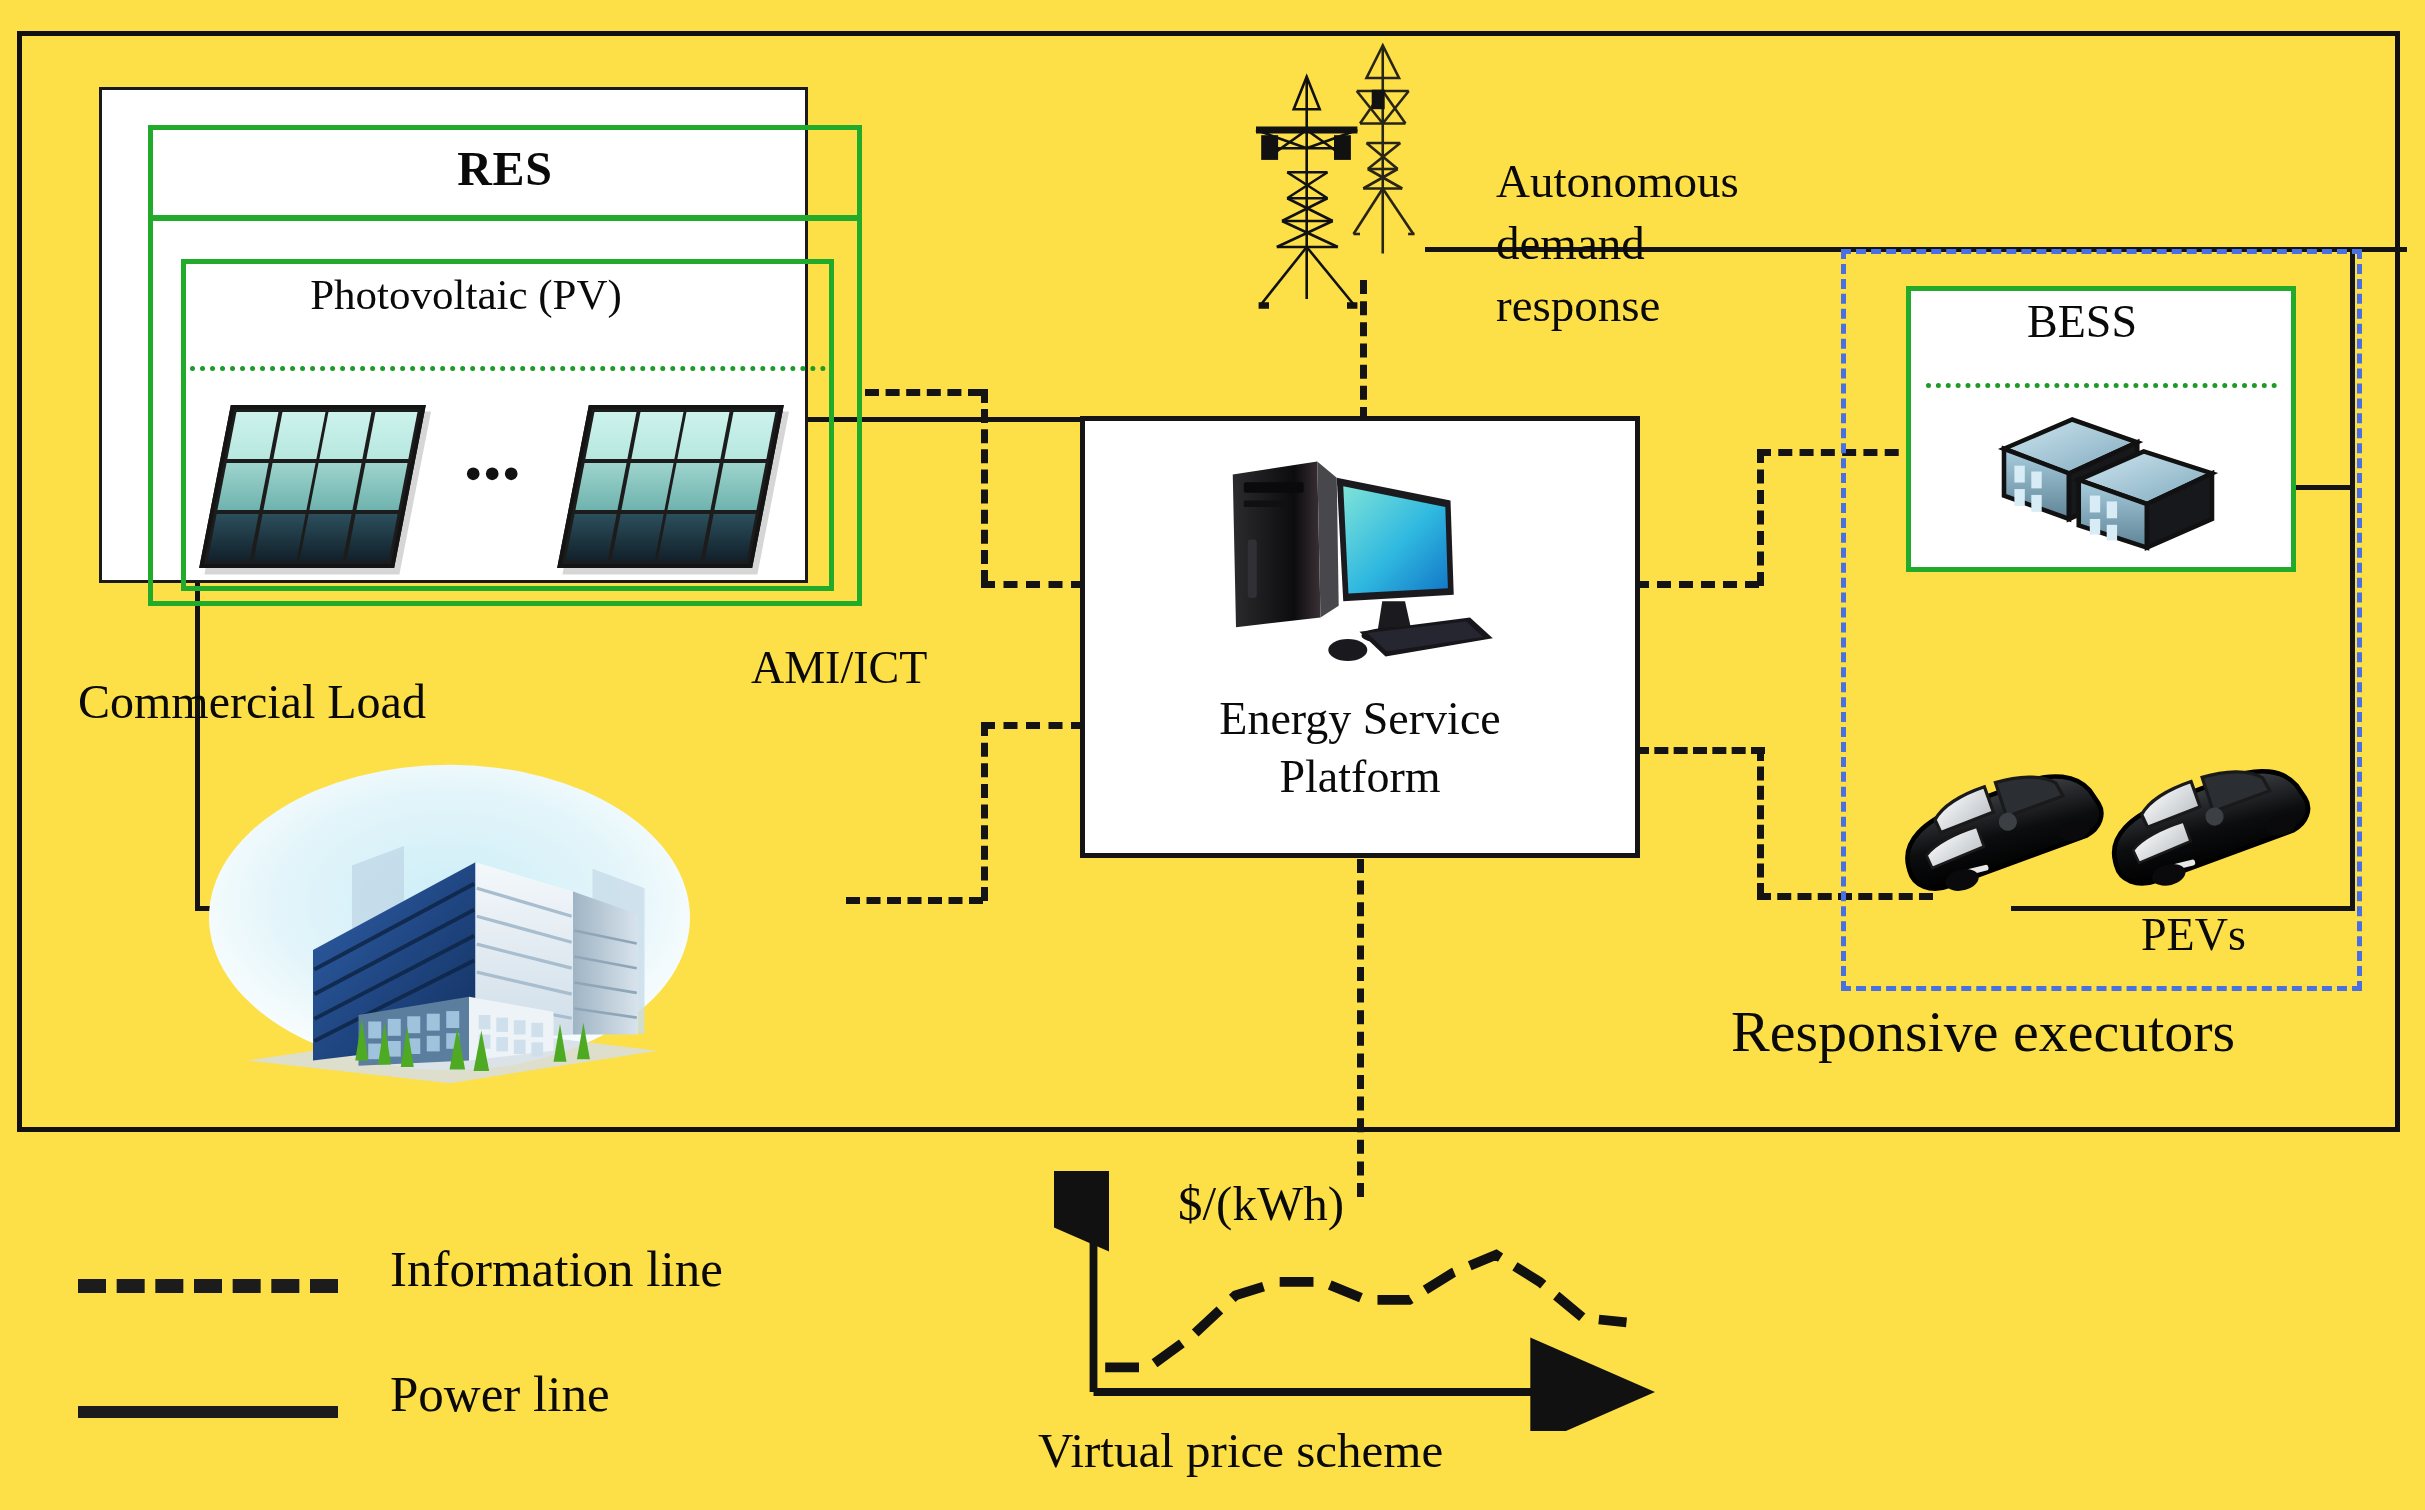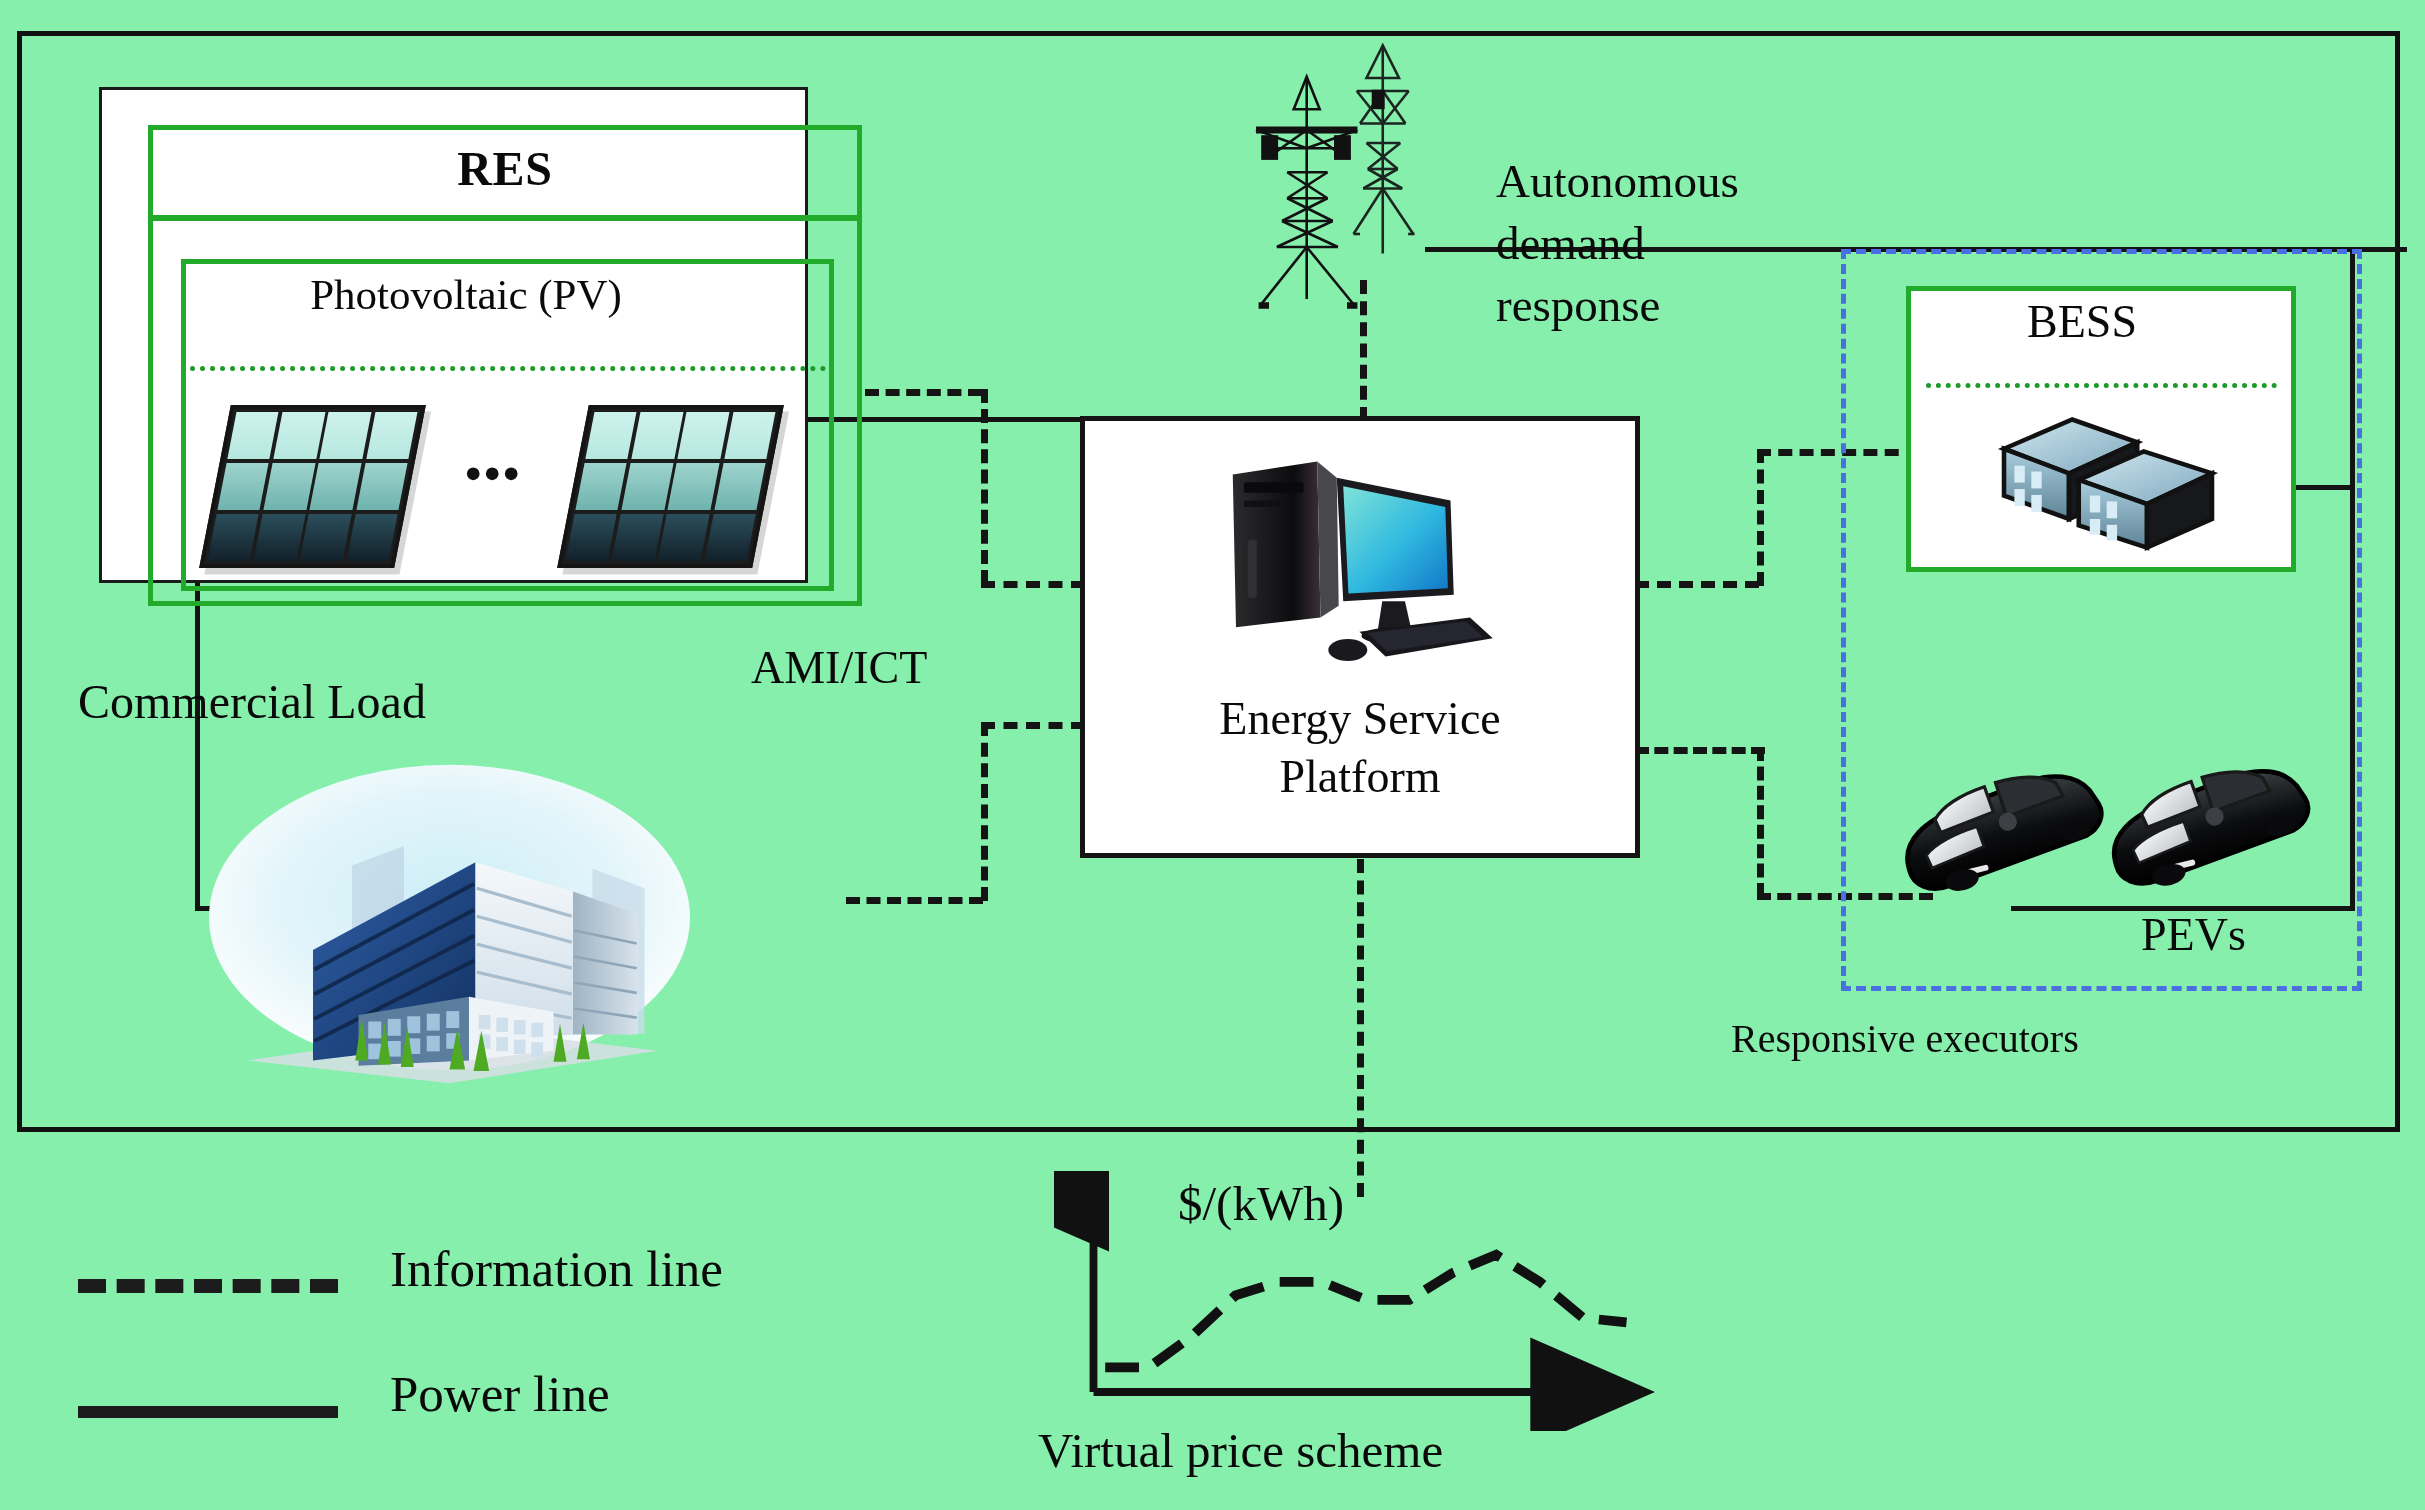--- a/index.html
+++ b/index.html
@@ -1,17 +1,17 @@
 <!DOCTYPE html>
 <html style="font-size:10.4px"><head>
 <meta charset="utf-8">
 <style>
   html,body{margin:0;padding:0;background:#ffffff;}
   body{font-family:"Liberation Serif", serif;}
-  #stage{position:relative;width:2426px;height:1511px;background:#86efac;overflow:hidden;}
+  #stage{position:relative;width:2426px;height:1511px;background:#fde047;overflow:hidden;}
   .txt{position:absolute;color:#0a0a0a;font-family:"Liberation Serif",serif;white-space:nowrap;line-height:1.05;}
 
   
   #outer-frame{
     position:absolute;left:17px;top:31px;width:2383px;height:1101px;
     border:5.9px solid #111;background:transparent;box-sizing:border-box;
   }
 
   
   #res-outer-box{
@@ -73,21 +73,21 @@
   }
   #platform-label{
     left:1080px;top:690px;width:560px;text-align:center;font-size:46px;line-height:1.25;
   }
   #computer-img{position:absolute;left:1197px;top:455px;width:325px;height:234px;}
 
   
   #adr-label{left:1496px;top:150px;font-size:47px;line-height:1.32;text-align:left;}
   #ami-label{left:751px;top:644px;font-size:46px;}
   #pevs-label{left:2141px;top:911px;font-size:46px;}
-  #responsive-label{left:1731px;top:1002px;font-size:40px;margin-top:16px;}
+  #responsive-label{left:1731px;top:1002px;font-size:58px;}
 
   
   #resp-dashed-box{
     position:absolute;left:1841px;top:249px;width:521px;height:742px;
     border:5.9px dashed #4a6fe3;box-sizing:border-box;
   }
 
   
   #bess-green-box{
     position:absolute;left:1906px;top:286px;width:390px;height:286px;

